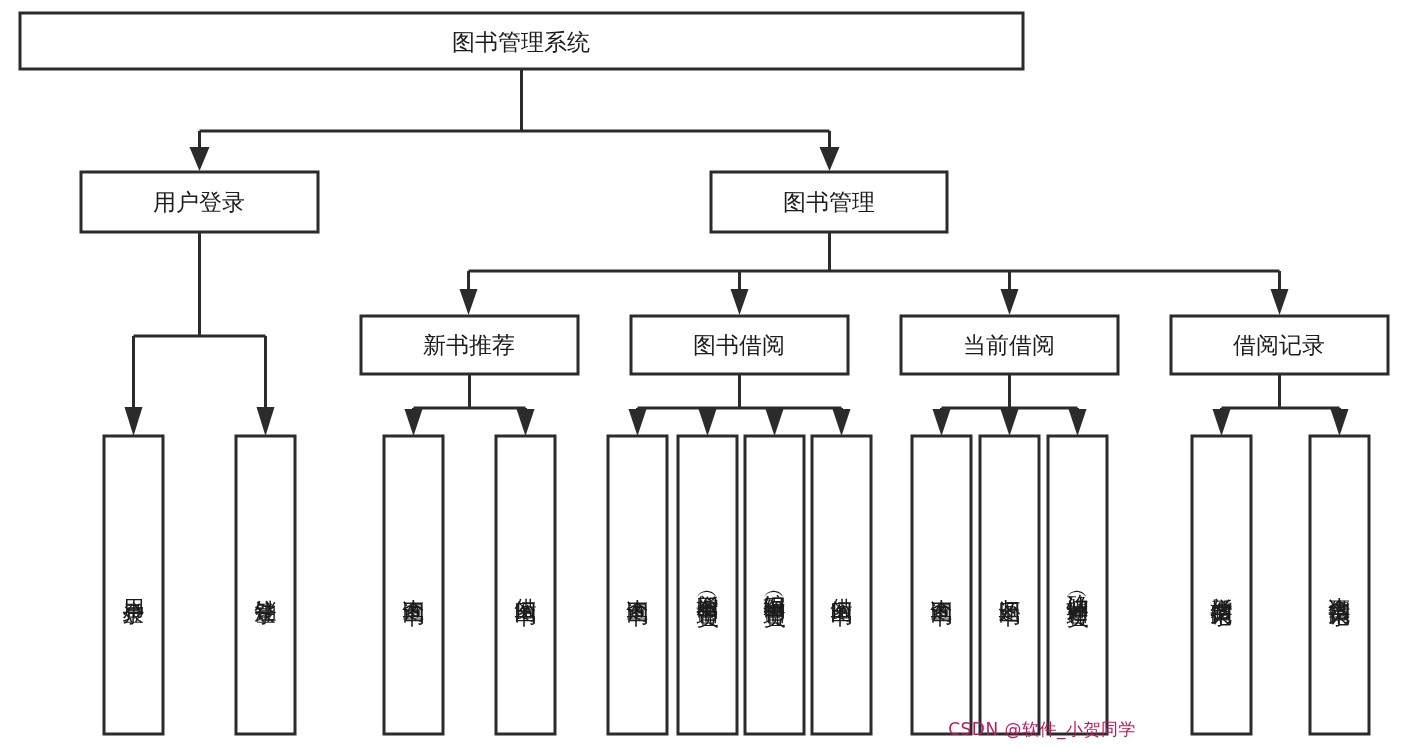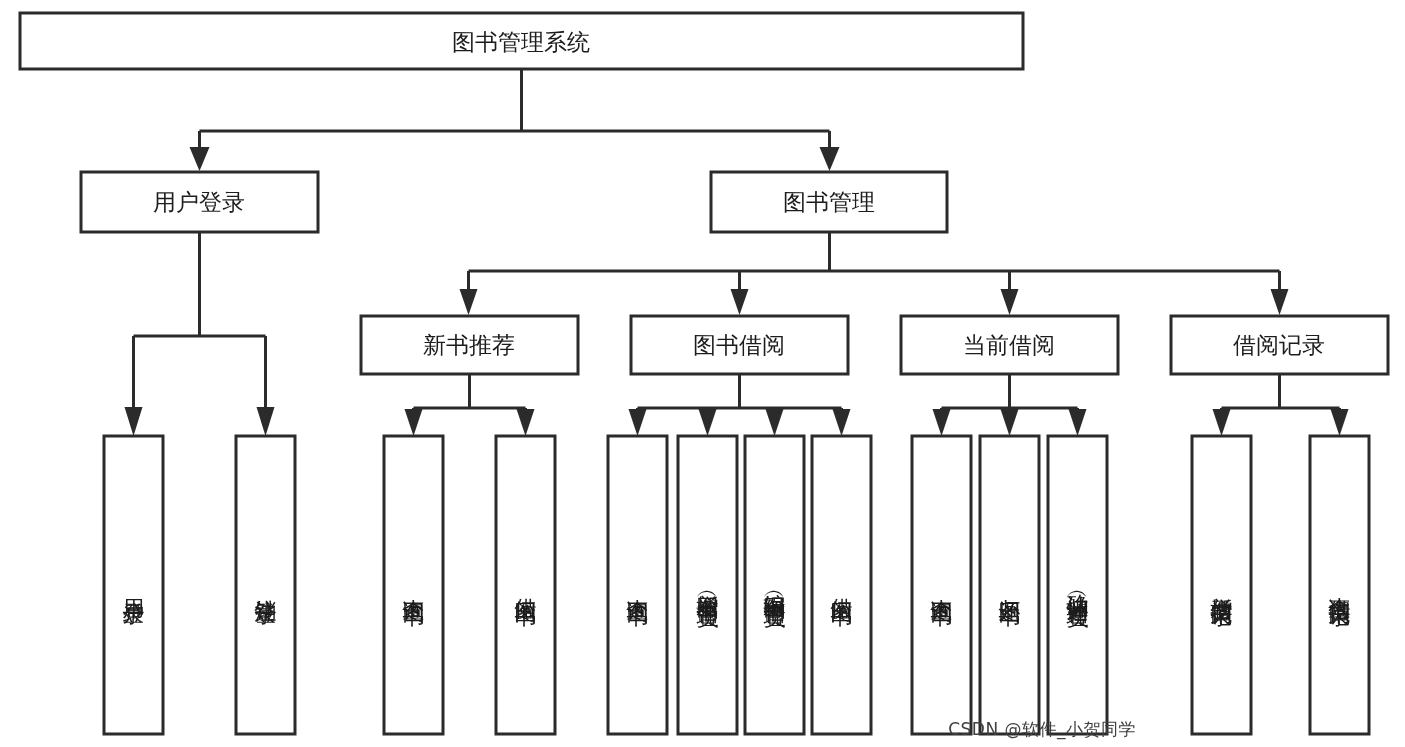--- a/index.html
+++ b/index.html
@@ -63,21 +63,21 @@
     text-align: center;
     white-space: nowrap;
     pointer-events: none;
   }
   .watermark {
     position: absolute;
     right: 14px;
     bottom: 6px;
     font-family: "DejaVu Sans", "Liberation Sans", sans-serif;
     font-size: 17px;
-    color: #404040;
+    color: #be185d;
     white-space: nowrap;
     letter-spacing: 0.5px;
     margin-top: 48px;
   }
 </style>
 </head>
 <body>
 
 <div id="diagram-root">
 

